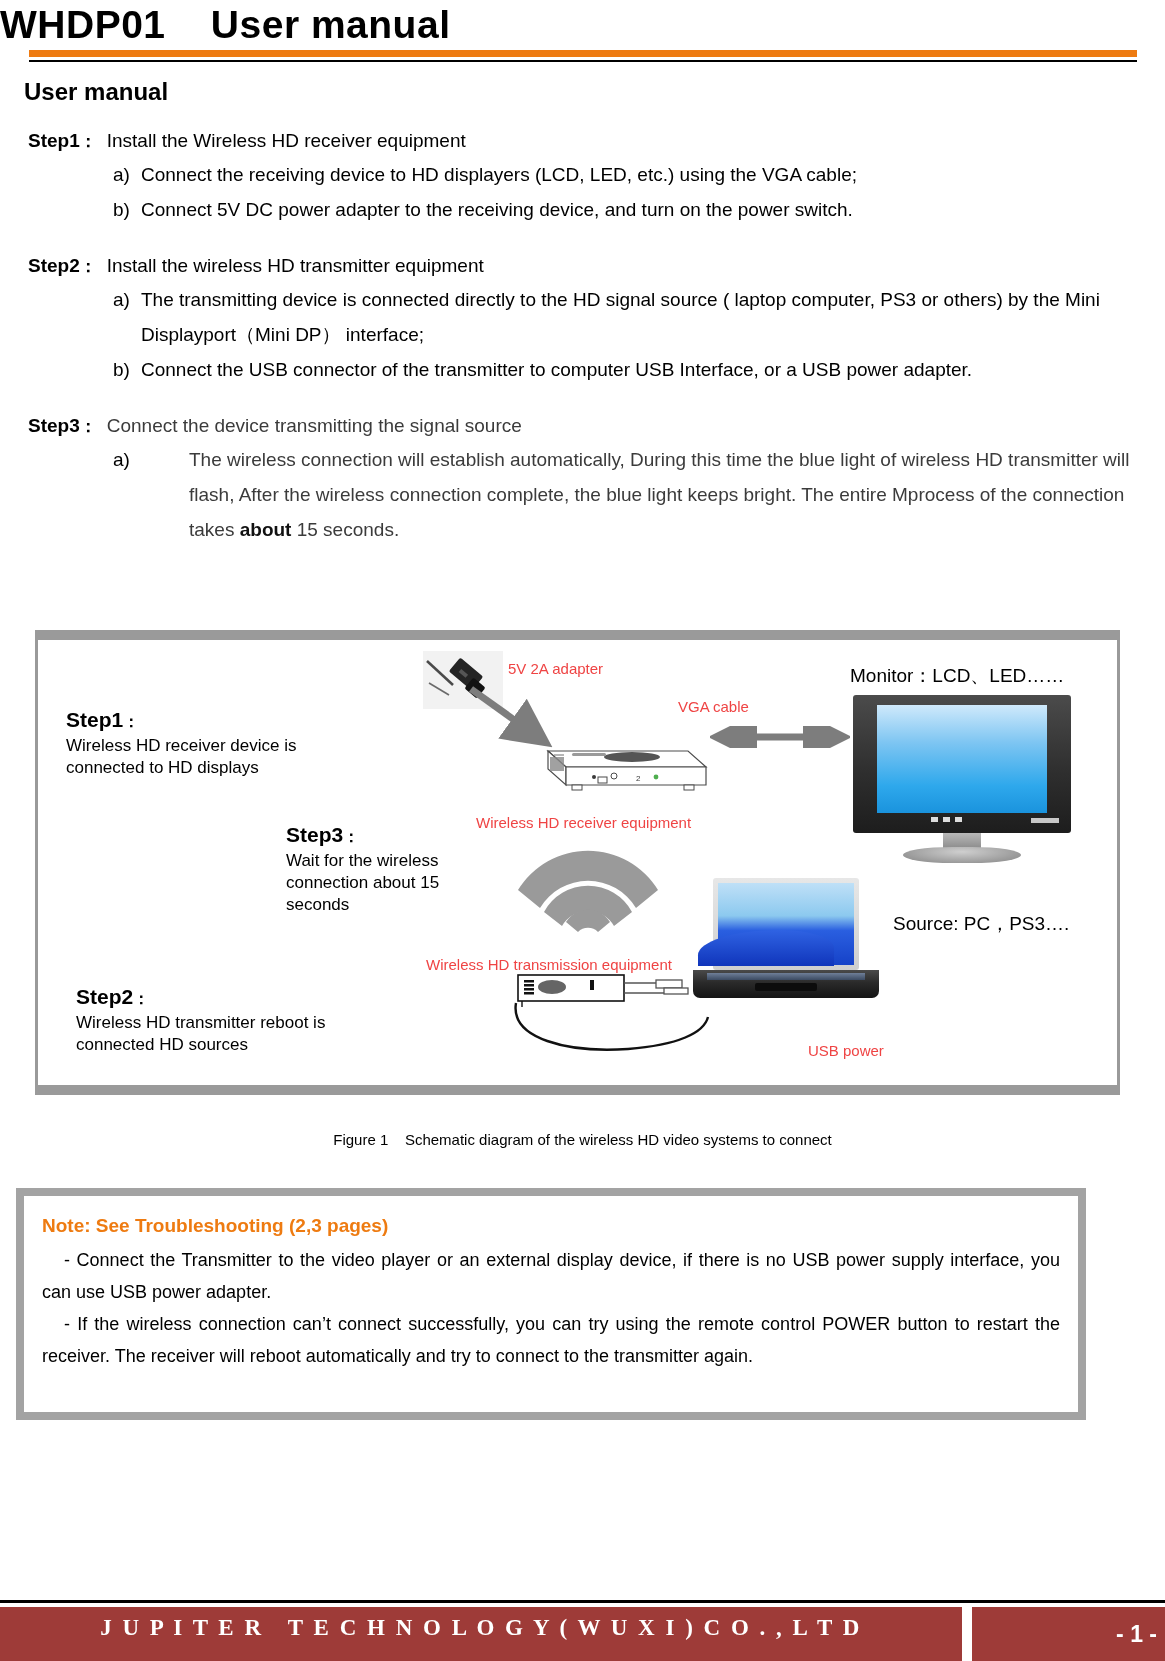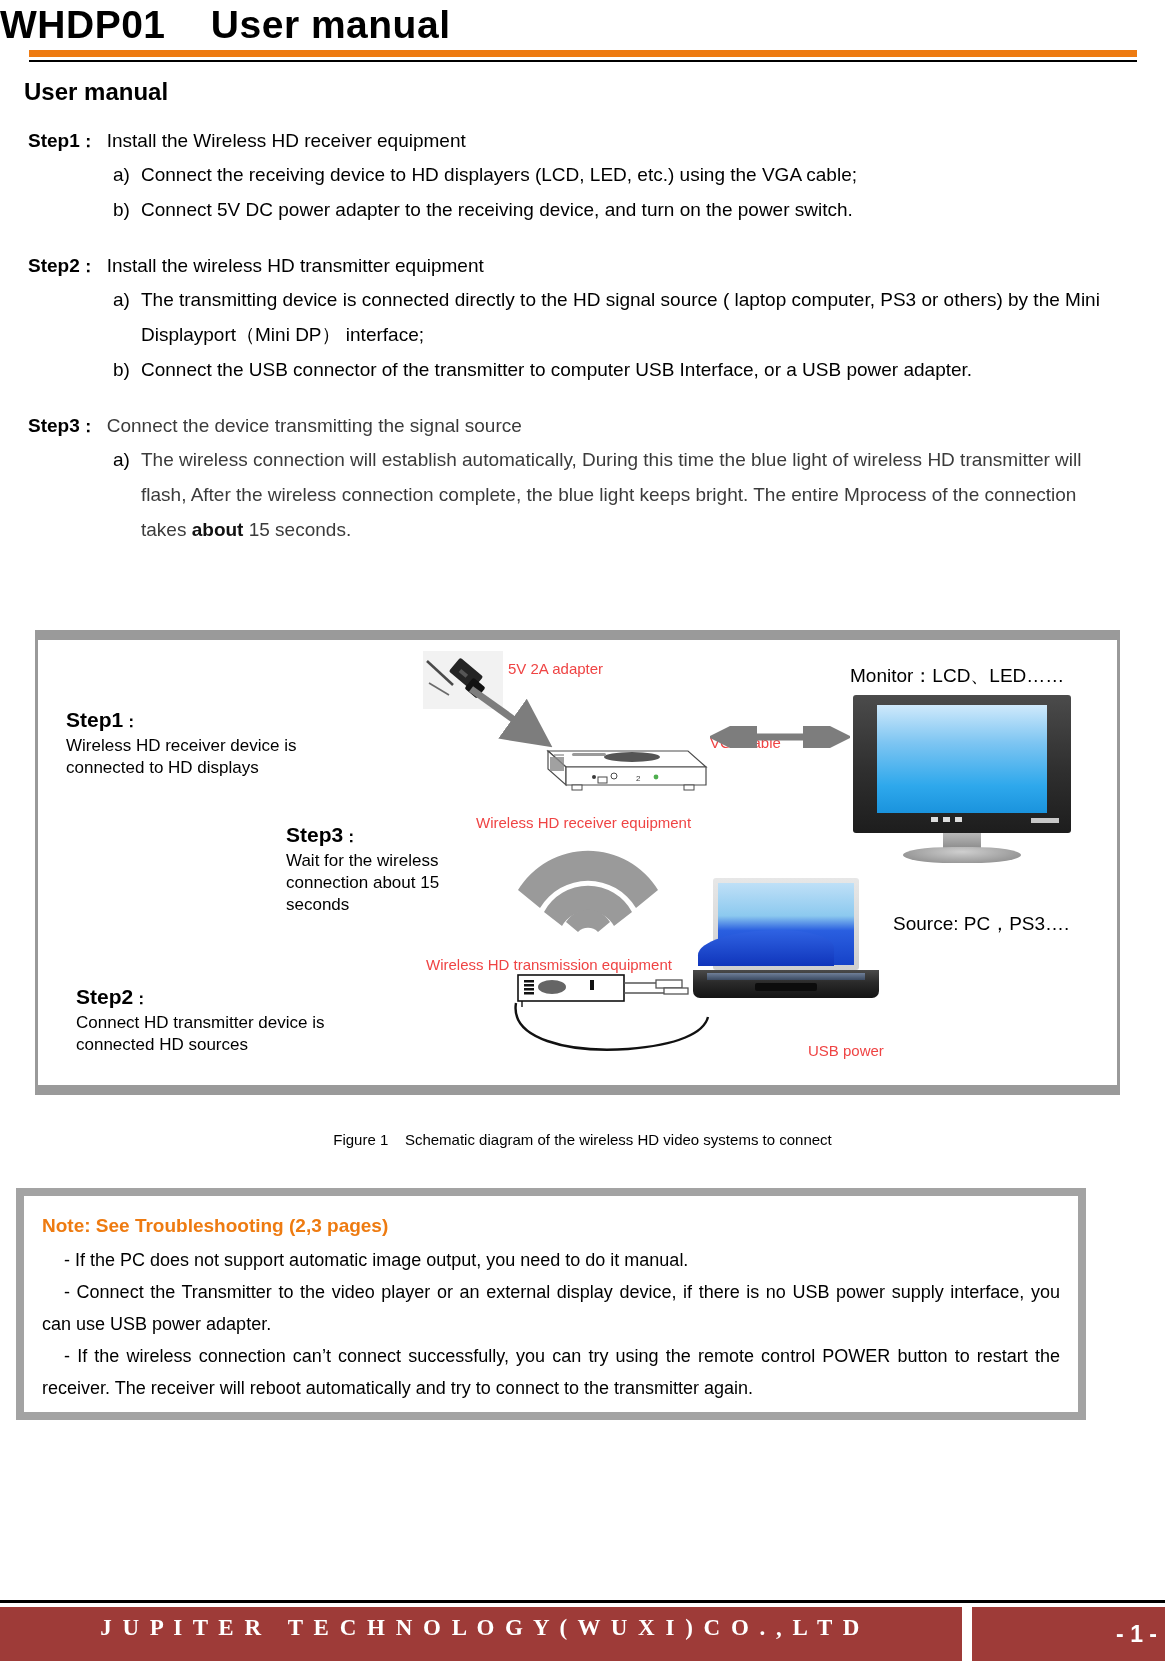--- a/index.html
+++ b/index.html
@@ -449,21 +449,21 @@
         </div>
       </div>
       <div class="step-block" style="margin-bottom: 24px;">
         <div class="step-head">
           <span class="step-label">Step3</span>
           <span class="step-colon">：</span>
           <span class="step-head-text gray-text">Connect the device transmitting the signal source</span>
         </div>
         <div class="step-sub-row" style="padding-left: 113px; font-size: 19px;">
           <span class="mk">a)</span>
-          <span class="tx gray-text" style="max-width: 965px;">The wireless connection will establish automatically, During this time the blue light of wireless HD transmitter will flash, After the wireless connection complete, the blue light keeps bright. The entire Mprocess of the connection takes <span class="emphasis">about</span> 15 seconds.</span>
+          <span class="tx gray-text" style="max-width: 965px; margin-left: 48px;">The wireless connection will establish automatically, During this time the blue light of wireless HD transmitter will flash, After the wireless connection complete, the blue light keeps bright. The entire Mprocess of the connection takes <span class="emphasis">about</span> 15 seconds.</span>
         </div>
       </div>
     </div>
 
   <div class="figure-box">
     <div class="fig-inner">
       <div class="fig-top-rule"></div>
 
       <div class="fig-step-title" style="left:28px; top:75px;">
         <span class="t">Step1</span><span class="c">：</span>
@@ -473,21 +473,21 @@
 
       <div class="fig-step-title" style="left:248px; top:190px;">
         <span class="t">Step3</span><span class="c">：</span>
         <div class="d">Wait for the wireless
 connection about 15
 seconds</div>
       </div>
 
       <div class="fig-step-title" style="left:38px; top:352px;">
         <span class="t">Step2</span><span class="c">：</span>
-        <div class="d">Connect HD transmitter device is
+        <div class="d">Wireless HD transmitter reboot is
 connected HD sources</div>
       </div>
 
       <div class="adapter">
         <svg width="80" height="58" viewBox="0 0 80 58">
           <rect width="80" height="58" fill="#f2f2f2"></rect>
           <path d="M4 10 L30 34" stroke="#4a4a4a" stroke-width="2.5" fill="none"></path>
           <path d="M6 32 L26 44" stroke="#6a6a6a" stroke-width="1.6" fill="none"></path>
           <rect x="28" y="14" width="30" height="18" rx="2" transform="rotate(40 43 23)" fill="#242424"></rect>
           <rect x="44" y="30" width="16" height="14" rx="2" transform="rotate(40 52 37)" fill="#121212"></rect>
@@ -520,21 +520,21 @@
           <circle cx="86" cy="43" r="3" fill="none" stroke="#4a4a4a" stroke-width="1"></circle>
           <rect x="70" y="44" width="9" height="6" fill="none" stroke="#4a4a4a" stroke-width="1"></rect>
           <text x="108" y="48" font-size="8" fill="#3a3a3a" font-family="Liberation Sans">2</text>
           <circle cx="128" cy="44" r="2.4" fill="#4fae4f"></circle>
           <rect x="44" y="52" width="10" height="5" fill="#fff" stroke="#4c4c4c" stroke-width="1"></rect>
           <rect x="156" y="52" width="10" height="5" fill="#fff" stroke="#4c4c4c" stroke-width="1"></rect>
         </svg>
       </div>
       <div class="fig-label" style="left:438px; top:180px;">Wireless HD receiver equipment</div>
 
-      <div class="fig-label" style="left:672px; top:64px;margin-top:36px;">VGA cable</div>
+      <div class="fig-label" style="left:640px; top:64px;">VGA cable</div>
       <div class="vga-arrow">
         <svg width="140" height="22" viewBox="0 0 140 22">
           <defs>
             <marker id="arL" markerWidth="7" markerHeight="7" refX="2" refY="3.5" orient="auto">
               <polygon points="7 0, 0 3.5, 7 7" fill="#7d7d7d"></polygon>
             </marker>
             <marker id="arR" markerWidth="7" markerHeight="7" refX="5" refY="3.5" orient="auto">
               <polygon points="0 0, 7 3.5, 0 7" fill="#7d7d7d"></polygon>
             </marker>
           </defs>
@@ -603,21 +603,20 @@
       <div class="fig-big-label" style="left:855px; top:278px;">Source: PC，PS3….</div>
 
       <div class="fig-bottom-rule"></div>
     </div>
   </div>
 
   <div class="fig-caption">Figure 1    Schematic diagram of the wireless HD video systems to connect</div>
 
   <div class="note-box">
     <div class="note-title" style="color: rgb(238, 123, 17);">Note: See Troubleshooting (2,3 pages)</div>
-    <div class="note-line indent">- If the PC does not support automatic image output, you need to do it manual.</div>
     <div class="note-line indent">- Connect the Transmitter to the video player or an external display device, if there is no USB power supply interface, you can use USB power adapter.</div>
     <div class="note-line indent">- If the wireless connection can’t connect successfully, you can try using the remote control POWER button to restart the receiver. The receiver will reboot automatically and try to connect to the transmitter again.</div>
   </div>
 
   <div class="footer-rule"></div>
   <div class="footer-bar-left" style="background: rgb(158, 59, 56);"></div>
   <div class="footer-bar-right" style="background: rgb(158, 59, 56);"></div>
   <div class="footer-company">J U P I T E R   T E C H N O L O G Y ( W U X I ) C O . , L T D</div>
   <div class="footer-page">- 1 -</div>
 

